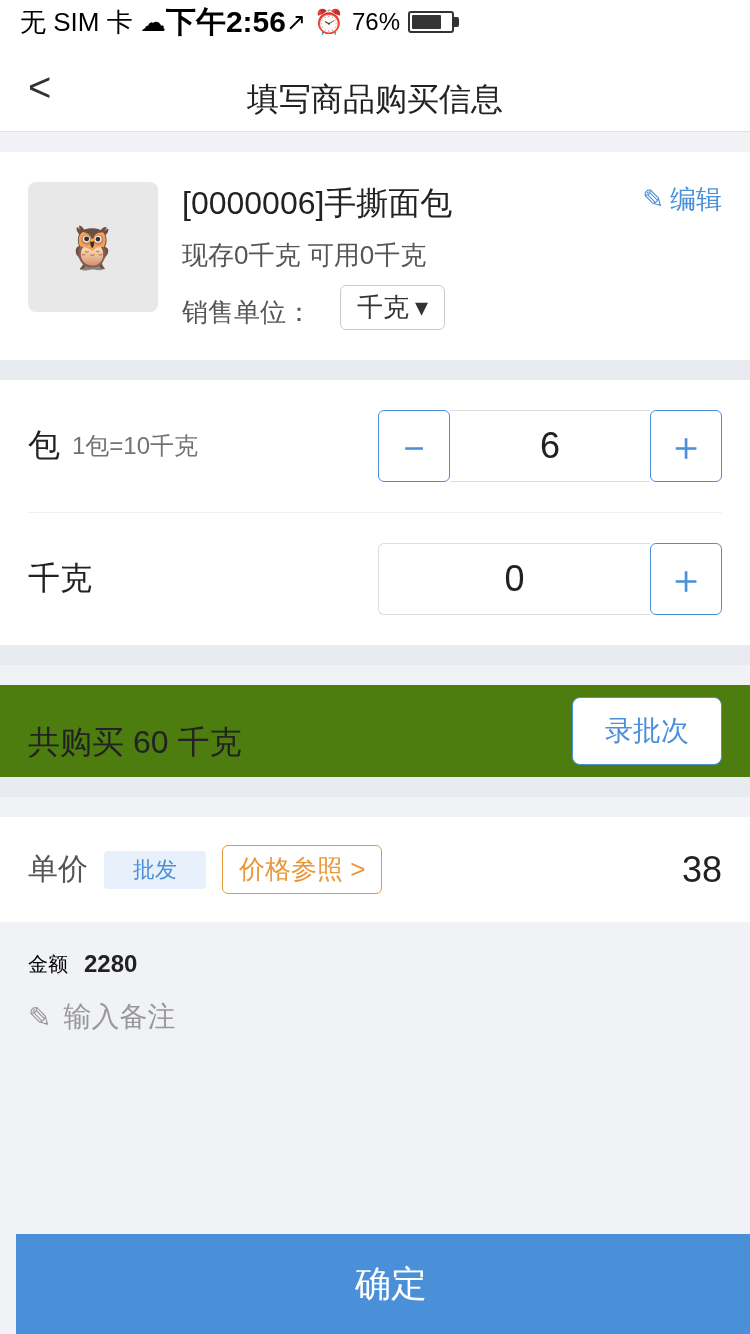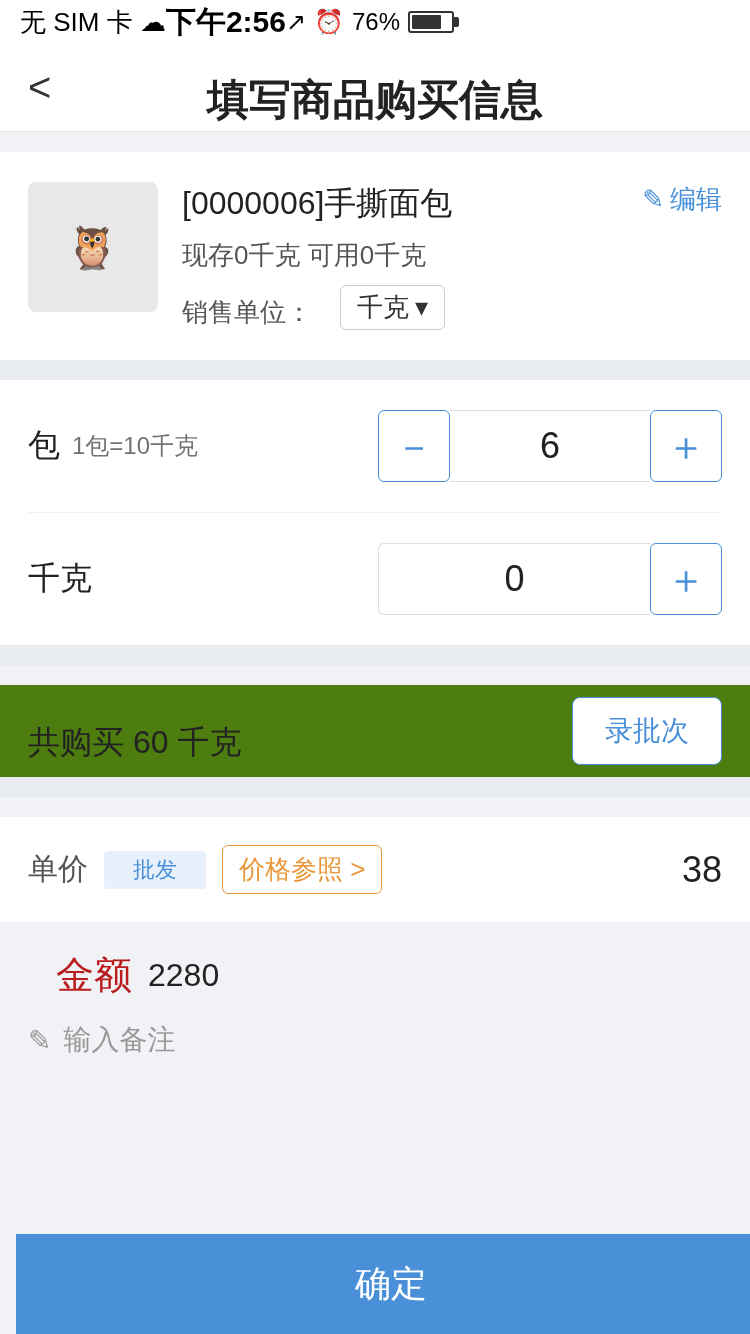--- a/index.html
+++ b/index.html
@@ -81,22 +81,22 @@
       border-bottom: 1px solid #e0e0e0;
     }
     .nav-back {
       position: absolute;
       left: 28px;
       font-size: 40px;
       color: #333;
       cursor: pointer;
     }
     .nav-title {
-      font-size: 42px;
-      font-weight: 700;
+      font-size: 32px;
+      font-weight: 400;
       color: #222;
       margin-top: 24px;
     }
 
     
     .product-card {
       background: #fff;
       padding: 30px 28px;
       margin-top: 20px;
       display: flex;
@@ -303,28 +303,27 @@
       background: #f0f2f5;
       padding: 28px 28px 20px 28px;
     }
     .amount-row {
       display: flex;
       align-items: center;
       gap: 16px;
       margin-bottom: 20px;
     }
     .amount-label {
-      font-size: 38px;
-      color: #b91c1c;
-      margin-left: 28px;
+      font-size: 20px;
+      color: #000000;
     }
     .amount-value {
-      font-size: 32px;
-      color: #222;
-      font-weight: 400;
+      font-size: 24px;
+      color: #222;
+      font-weight: 700;
       text-align: right;
     }
     .remark-row {
       display: flex;
       align-items: center;
       gap: 12px;
       color: #999;
       font-size: 28px;
       cursor: pointer;
     }

